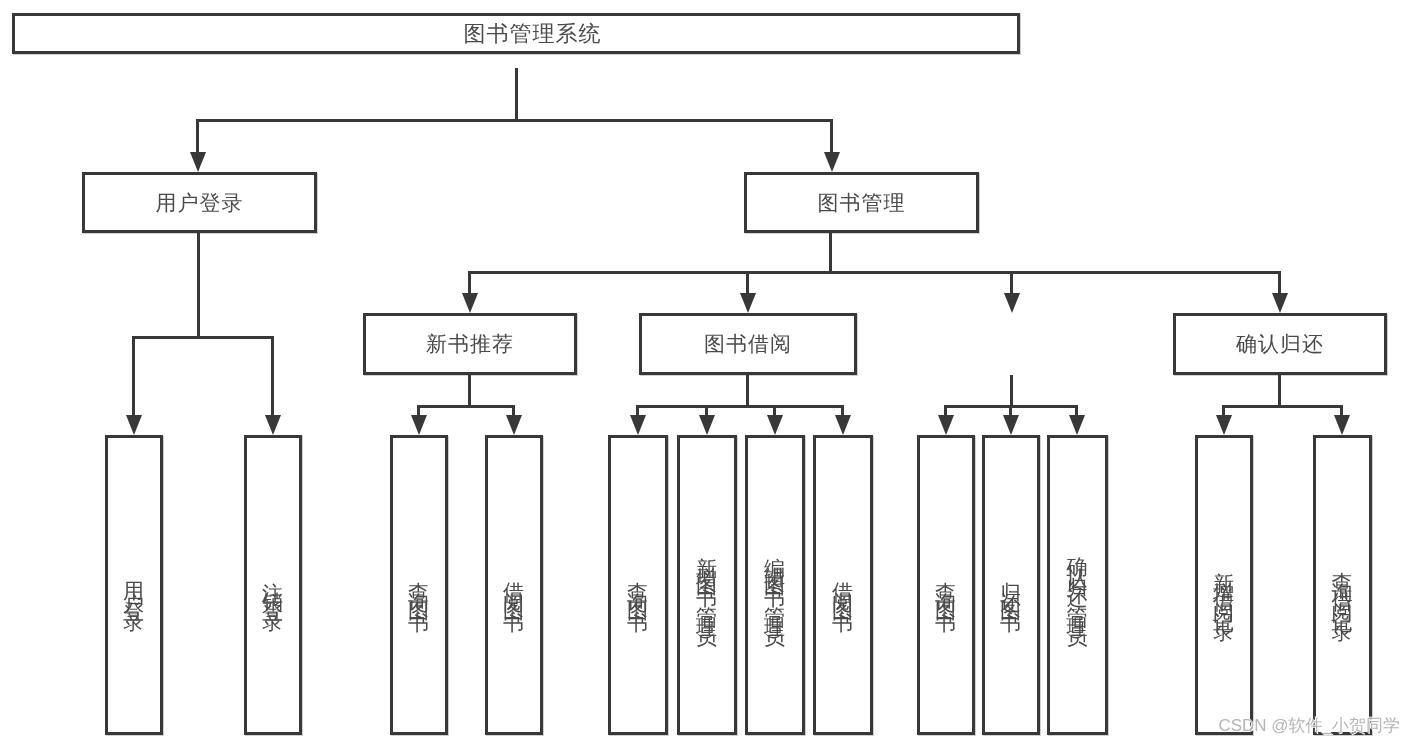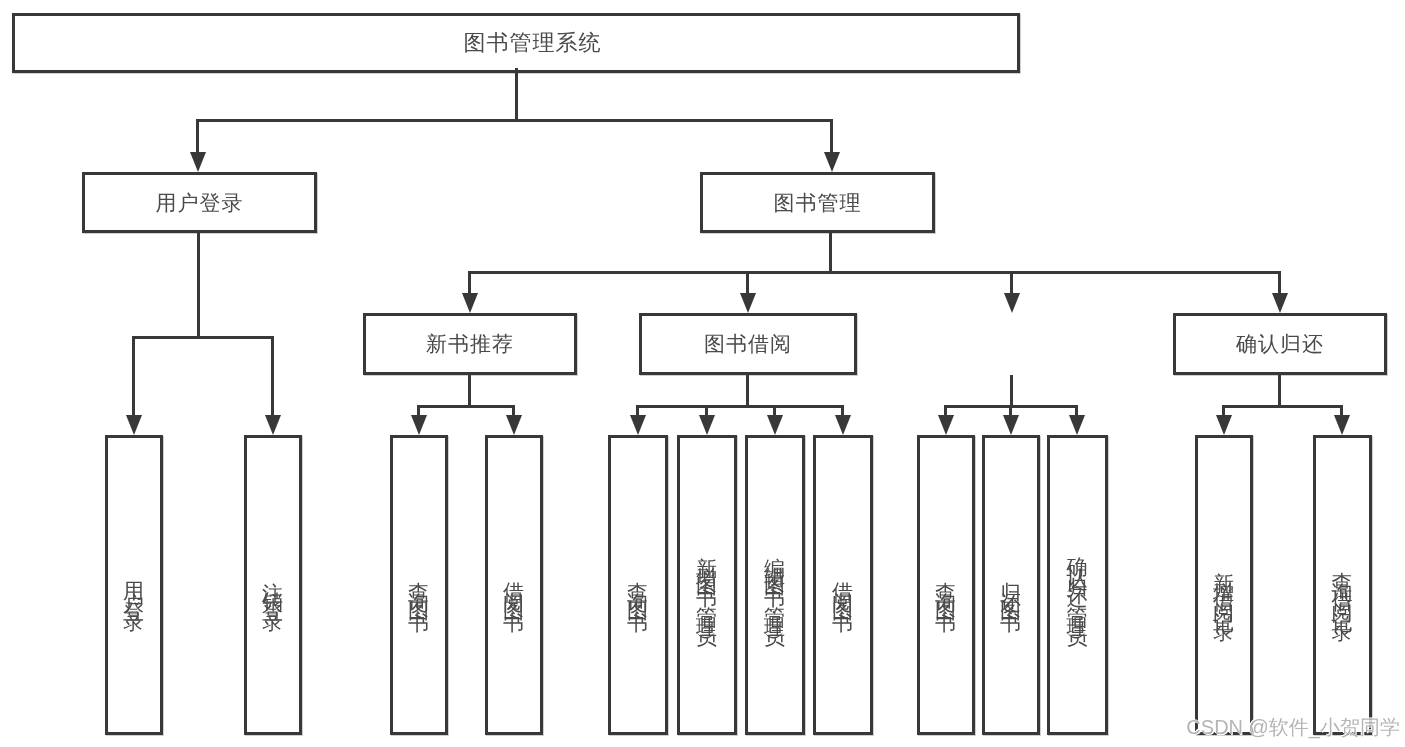--- a/index.html
+++ b/index.html
@@ -49,35 +49,35 @@
     position: absolute;
     width: 0; height: 0;
     border-left: 8px solid transparent;
     border-right: 8px solid transparent;
     border-top: 20px solid #383838;
   }
   .watermark {
     position: absolute;
     right: 5px;
     top: 714px;
-    font-size: 20px;
+    font-size: 17px;
     color: #b5b5b5;
     text-shadow: 1px 1px 0 #ffffff, -1px -1px 0 #ffffff;
     white-space: nowrap;
   }
 </style>
 </head>
 <body>
 
 <div class="diagram">
 
-  <div class="box hbox rootbox" style="left:12px; top:13px; width:1008px; height:60px;padding-left:33px;">图书管理系统</div>
+  <div class="box hbox rootbox" style="left:12px; top:13px; width:1008px; height:41px;padding-left:33px;">图书管理系统</div>
 
   <div class="box hbox" style="left:82px; top:172px; width:235px; height:61px;">用户登录</div>
-  <div class="box hbox" style="left:700px; top:172px; width:235px; height:61px;">图书管理</div>
+  <div class="box hbox" style="left:744px; top:172px; width:235px; height:61px;">图书管理</div>
 
   <div class="box hbox" style="left:639px; top:313px; width:218px; height:62px;">图书借阅</div>
   <div class="box hbox" style="left:363px; top:313px; width:214px; height:62px;">新书推荐</div>
   <div class="box hbox" style="left:1173px; top:313px; width:214px; height:62px;">确认归还</div>
 
   <div class="box vbox" style="left:105px; top:435px; width:58px; height:300px;">用户登录</div>
   <div class="box vbox" style="left:244px; top:435px; width:58px; height:300px;">注销登录</div>
 
   <div class="box vbox" style="left:390px; top:435px; width:58px; height:300px;">查询图书</div>
   <div class="box vbox" style="left:485px; top:435px; width:58px; height:300px;">借阅图书</div>

